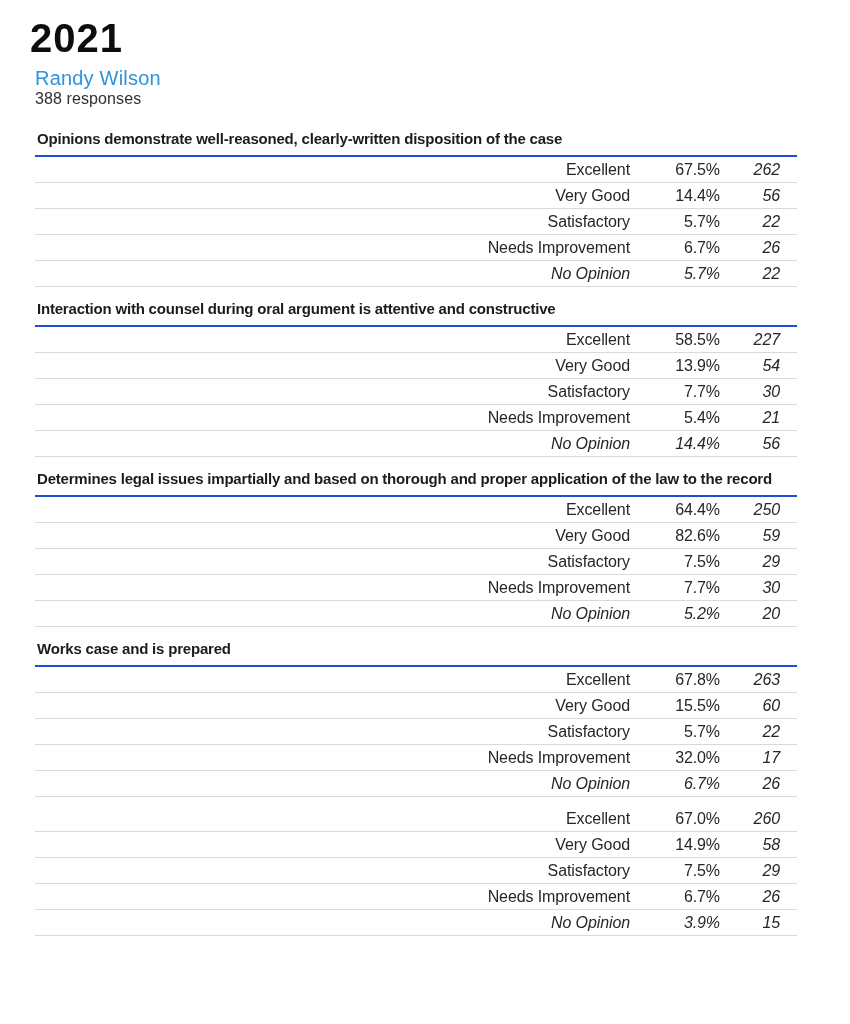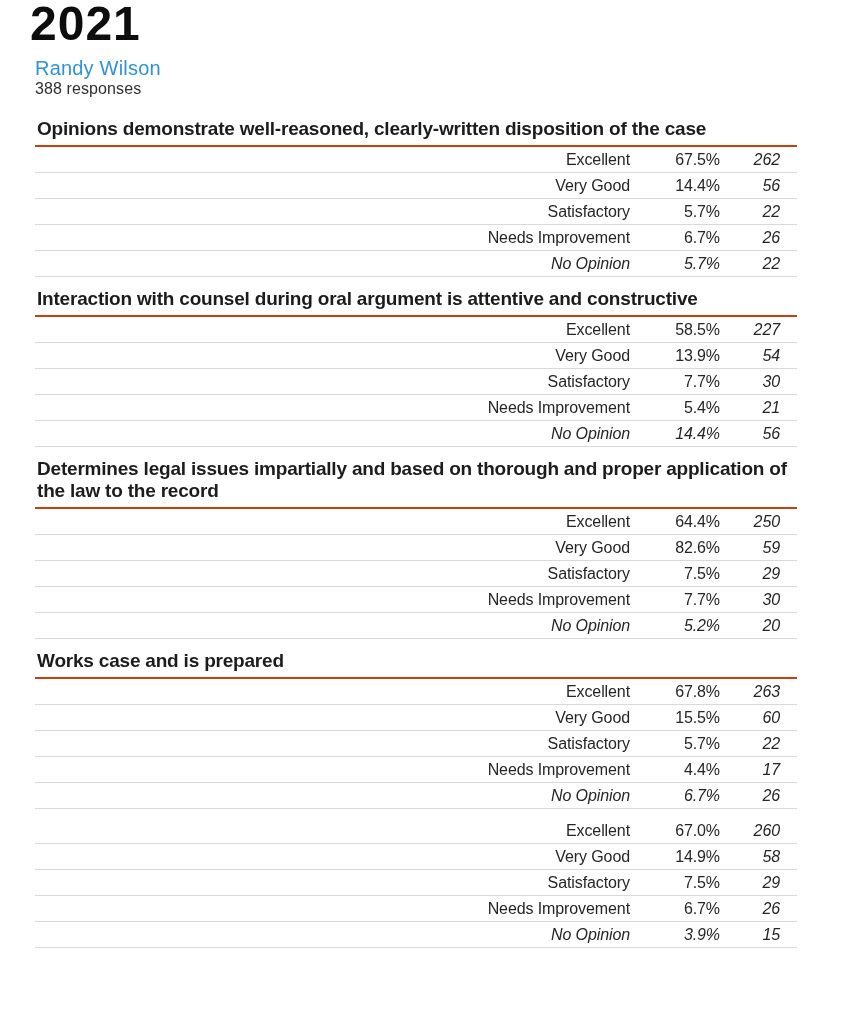--- a/index.html
+++ b/index.html
@@ -13,51 +13,51 @@
     width: 850px;
     height: 1024px;
     background: #ffffff;
     overflow: hidden;
   }
   .content {
     width: 762px;
     margin-left: 35px;
   }
   .year-title {
-    font-size: 48px;
+    font-size: 40px;
     font-weight: 700;
     letter-spacing: 1px;
     color: #0d0d0d;
     margin-left: -5px;
-    padding-top: 0;
+    padding-top: 18px;
     line-height: 1.0;
   }
   .judge-name {
     display: inline-block;
     font-size: 20px;
     font-weight: 400;
     margin-top: 9px;
     letter-spacing: 0.2px;
     text-decoration: none;
     cursor: pointer;
   }
   .responses {
     font-size: 16px;
     color: #303030;
     letter-spacing: 0.1px;
   }
   .section { margin-top: 9px; }
   .section.first { margin-top: 18px; }
   .section-heading {
-    font-size: 19px;
+    font-size: 15px;
     font-weight: 700;
     color: #1c1c1c;
     line-height: 22px;
     padding: 2px 0 5px 2px;
-    border-bottom: 2px solid #c2410c;
+    border-bottom: 2px solid #1d4ed8;
     letter-spacing: -0.2px;
   }
   .row {
     display: flex;
     align-items: center;
     height: 26px;
     border-bottom: 1px solid #d9d9d9;
     padding-left: 7px;
     padding-right: 17px;
     font-size: 16px;
@@ -181,21 +181,21 @@
         <span class="pct">15.5%</span>
         <span class="cnt">60</span>
       </div>
       <div class="row">
         <span class="label">Satisfactory</span>
         <span class="pct">5.7%</span>
         <span class="cnt">22</span>
       </div>
       <div class="row">
         <span class="label">Needs Improvement</span>
-        <span class="pct">4.4%</span>
+        <span class="pct">32.0%</span>
         <span class="cnt">17</span>
       </div>
       <div class="row no-opinion">
         <span class="label">No Opinion</span>
         <span class="pct">6.7%</span>
         <span class="cnt">26</span>
       </div>
     </div>
 
     

